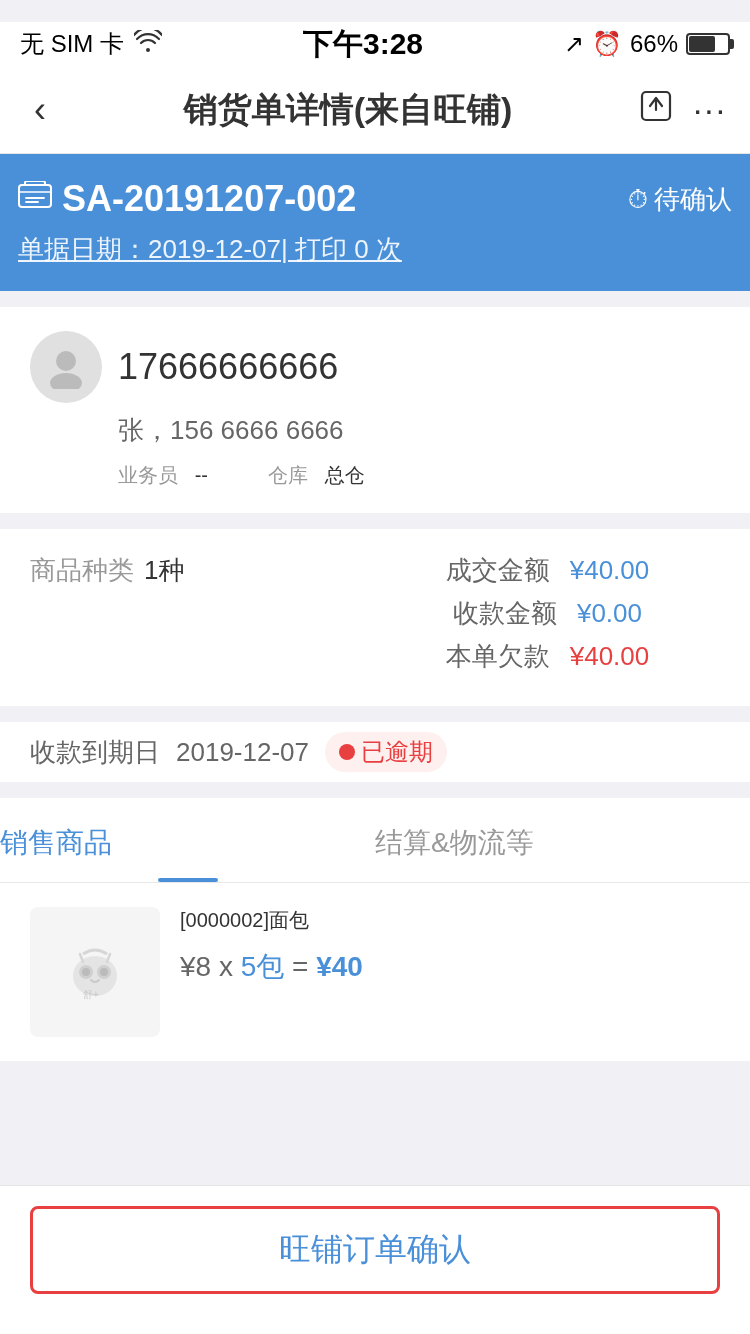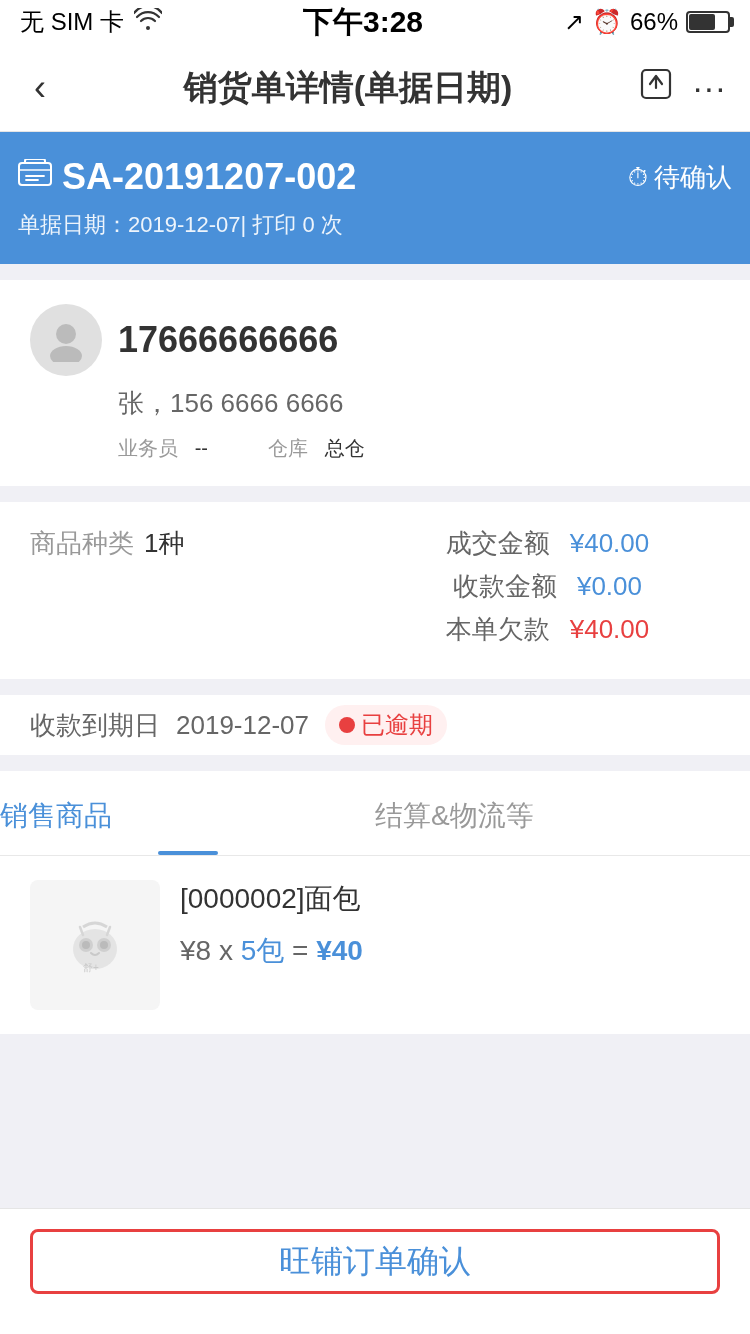--- a/index.html
+++ b/index.html
@@ -16,20 +16,21 @@
     
     .status-bar {
       background: #fff;
       height: 44px;
       display: flex;
       align-items: center;
       justify-content: space-between;
       padding: 0 20px;
       font-size: 24px;
       font-weight: 500;
+      margin-top: 22px;
     }
     .status-left { display: flex; align-items: center; gap: 10px; }
     .status-center { font-size: 30px; font-weight: 600; }
     .status-right { display: flex; align-items: center; gap: 8px; font-size: 24px; }
     .battery-icon {
       display: inline-block;
       width: 44px;
       height: 22px;
       border: 2px solid #333;
       border-radius: 4px;
@@ -109,22 +110,23 @@
       gap: 10px;
     }
     .status-badge {
       font-size: 26px;
       color: #fff;
       display: flex;
       align-items: center;
       gap: 6px;
     }
     .header-date {
-      font-size: 22px;
+      font-size: 26px;
       color: rgba(255,255,255,0.9);
+      text-decoration: underline;
     }
 
     
     .customer-card {
       background: #fff;
       padding: 24px 30px;
       margin-top: 16px;
     }
     .customer-row {
       display: flex;
@@ -139,21 +141,21 @@
       background: #e0e0e0;
       display: flex;
       align-items: center;
       justify-content: center;
       font-size: 36px;
       color: #999;
       flex-shrink: 0;
     }
     .customer-phone {
       font-size: 36px;
-      font-weight: 700;
+      font-weight: 400;
       color: #333;
     }
     .customer-name {
       font-size: 26px;
       color: #666;
       margin-left: 88px;
       margin-bottom: 14px;
     }
     .customer-meta {
       display: flex;
@@ -276,21 +278,21 @@
       display: flex;
       align-items: center;
       justify-content: center;
       flex-shrink: 0;
       overflow: hidden;
     }
     .product-info {
       flex: 1;
     }
     .product-name {
-      font-size: 28px;
+      font-size: 20px;
       color: #333;
       margin-bottom: 14px;
       font-weight: 500;
     }
     .product-calc {
       font-size: 28px;
       color: #666;
     }
     .product-calc .highlight { color: #4a90d9; }
     .product-calc .total { color: #4a90d9; font-weight: 600; }
@@ -306,21 +308,21 @@
       position: fixed;
       bottom: 0;
       left: 0;
       width: 750px;
       background: #fff;
       padding: 20px 30px 40px;
       border-top: 1px solid #e5e5e5;
     }
     .confirm-btn {
       width: 100%;
-      height: 65px;
+      height: 88px;
       border: 3px solid #e84040;
       border-radius: 8px;
       background: #fff;
       color: #4a90d9;
       font-size: 32px;
       font-weight: 500;
       cursor: pointer;
       display: flex;
       align-items: center;
       justify-content: center;
@@ -354,21 +356,21 @@
     <span>⏰</span>
     <span>66%</span>
     <span class="battery-icon">
       <span class="battery-fill"></span>
     </span>
   </div>
 </div>
 
 <div class="nav-bar">
   <span class="nav-back">‹</span>
-  <span class="nav-title">销货单详情(单据日期)</span>
+  <span class="nav-title">销货单详情(来自旺铺)</span>
   <div class="nav-actions">
     <span class="nav-share">
       <svg width="32" height="32" viewBox="0 0 32 32" fill="none">
         <rect x="2" y="2" width="28" height="28" rx="4" stroke="#333" stroke-width="2.2"></rect>
         <path d="M16 8v12M10 16l6-8 6 8" stroke="#333" stroke-width="2.2" stroke-linecap="round" stroke-linejoin="round"></path>
       </svg>
     </span>
     <span class="nav-more">···</span>
   </div>
 </div>

